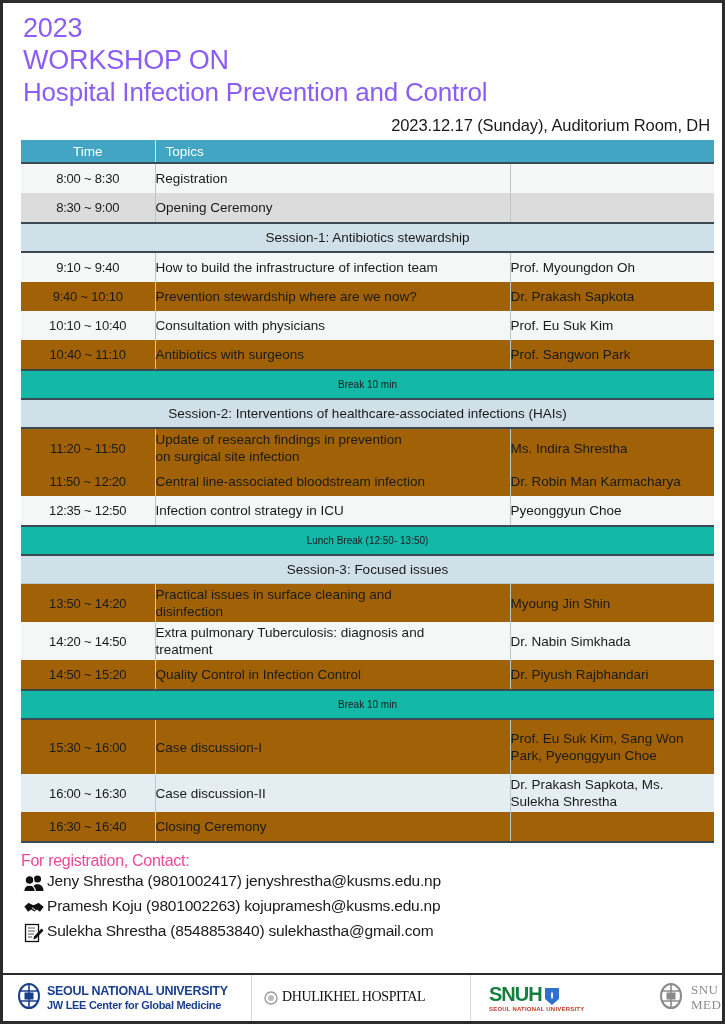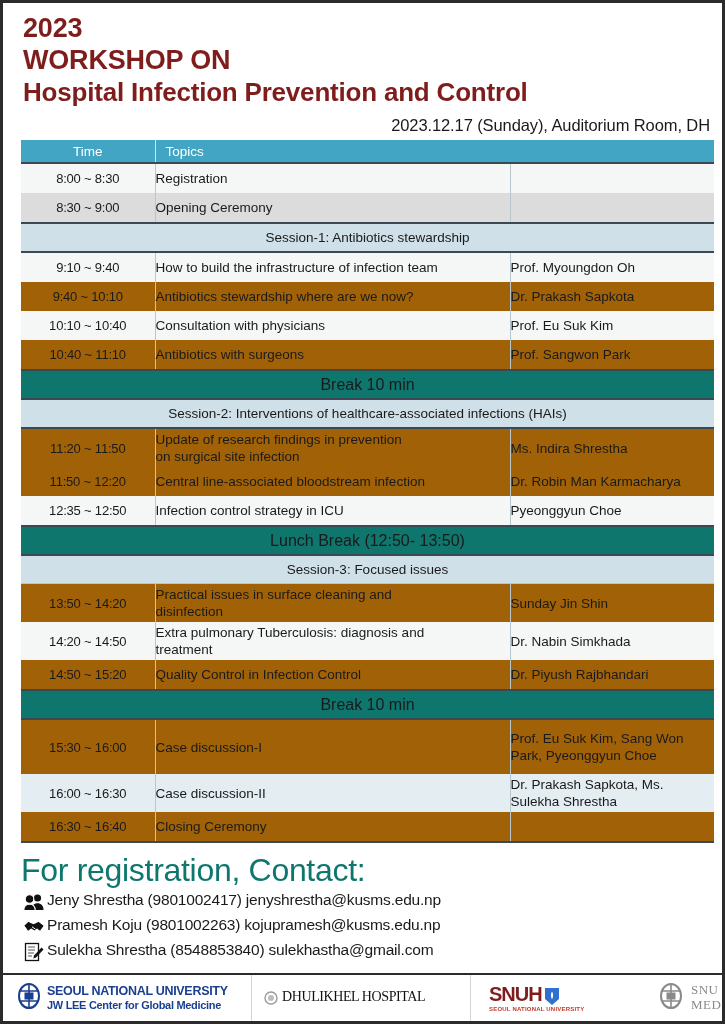--- a/index.html
+++ b/index.html
@@ -20,22 +20,22 @@
     border: 3px solid #2b2b2b;
     box-sizing: border-box;
     overflow: hidden;
   }
 
   
   .title-block {
     padding: 10px 0 0 20px;
   }
   .title-line {
-    color: #7f1d1d;
-    font-weight: bold;
+    color: #8b5cf6;
+    font-weight: normal;
     line-height: 1.18;
     letter-spacing: -0.2px;
     white-space: nowrap;
   }
   .title-1 { font-size: 27px; }
   .title-2 { font-size: 27px; }
   .title-3 { font-size: 26px; }
 
   .date-line {
     text-align: right;
@@ -102,40 +102,40 @@
   td.session {
     text-align: center;
     background: #cfe0e8;
     height: 27px;
     font-size: 13.5px;
     border-top: 2px solid #3b4a52;
     border-bottom: 2px solid #3b4a52;
   }
   td.breakrow {
     text-align: center;
-    background: #0f766e;
+    background: #14b8a6;
     height: 27px;
-    font-size: 16px;
+    font-size: 10px;
     border-top: 2px solid #3b4a52;
     border-bottom: 2px solid #3b4a52;
   }
   td.session-plain {
     text-align: center;
     background: #cfe0e8;
     height: 27px;
     font-size: 13.5px;
     border-bottom: 1px solid #b9c6cc;
   }
   tr.lastrow td { border-bottom: 2px solid #3b4a52; }
 
   
   .reg-title {
-    font-size: 32px;
+    font-size: 16px;
     padding: 9px 0 2px 18px;
-    color: #0f766e;
+    color: #ec4899;
     letter-spacing: -0.3px;
   }
   .contact-list {
     padding-left: 18px;
   }
   .contact-row {
     display: flex;
     align-items: flex-start;
     height: 25px;
     font-size: 15.5px;
@@ -172,21 +172,21 @@
   .logo-snu-lee { flex: 0 0 228px; padding-left: 14px; border-right: 1px solid #d5d5d5; }
   .logo-dhulikhel { flex: 0 0 200px; padding-left: 12px; border-right: 1px solid #d5d5d5; }
   .logo-snuh { flex: 0 0 150px; padding-left: 18px; }
   .logo-snumed { flex: 0 0 140px; padding-left: 14px; }
 
   .logo-txt { line-height: 1.15; }
   .snu-l1 { font-size: 12.5px; color: #1b3f8f; font-weight: bold; letter-spacing: -0.3px; }
   .snu-l2 { font-size: 11px; color: #1b3f8f; font-weight: bold; letter-spacing: -0.3px; }
   .dh-l1 { font-size: 14px; color: #111; letter-spacing: -0.4px; font-family: "Liberation Serif", serif; }
   .dh-l2 { font-size: 8.5px; color: #111; letter-spacing: -0.1px; font-family: "Liberation Serif", serif; }
-  .snuh-l1 { font-size: 20px; color: #7f1d1d; font-weight: bold; letter-spacing: -1px; }
+  .snuh-l1 { font-size: 20px; color: #15803d; font-weight: bold; letter-spacing: -1px; }
   .snuh-l2 { font-size: 6px; color: #c0392b; font-weight: bold; letter-spacing: 0.2px; }
   .snum-l1 { font-size: 13px; color: #8a8a8a; font-family: "Liberation Serif", serif; letter-spacing: 0.5px; }
   .snum-l2 { font-size: 13px; color: #8a8a8a; font-family: "Liberation Serif", serif; letter-spacing: 0.5px; }
 </style>
 </head>
 <body>
 
 <div id="poster">
 
   <div class="title-block">
@@ -224,21 +224,21 @@
           <tr>
             <td colspan="3" class="session">Session-1: Antibiotics stewardship</td>
           </tr>
           <tr class="row ">
             <td class="time bg-white" style="height: 29px;">9:10 ~ 9:40</td>
             <td class="topic bg-white">How to build the infrastructure of infection team</td>
             <td class="speaker bg-white">Prof. Myoungdon Oh</td>
           </tr>
           <tr class="row ">
             <td class="time bg-blue" style="height: 29px;">9:40 ~ 10:10</td>
-            <td class="topic bg-blue">Antibiotics stewardship where are we now?</td>
+            <td class="topic bg-blue">Prevention stewardship where are we now?</td>
             <td class="speaker bg-blue">Dr. Prakash Sapkota</td>
           </tr>
           <tr class="row ">
             <td class="time bg-white" style="height: 21px;">10:10 ~ 10:40</td>
             <td class="topic bg-white">Consultation with physicians</td>
             <td class="speaker bg-white">Prof. Eu Suk Kim</td>
           </tr>
           <tr class="row ">
             <td class="time bg-blue" style="height: 29px;">10:40 ~ 11:10</td>
             <td class="topic bg-blue">Antibiotics with surgeons</td>
@@ -267,21 +267,21 @@
           </tr>
           <tr>
             <td colspan="3" class="breakrow">Lunch Break (12:50- 13:50)</td>
           </tr>
           <tr>
             <td colspan="3" class="session-plain">Session-3: Focused issues</td>
           </tr>
           <tr class="row ">
             <td class="time bg-blue" style="height: 38px;">13:50 ~ 14:20</td>
             <td class="topic bg-blue">Practical issues in surface cleaning and<br>disinfection</td>
-            <td class="speaker bg-blue">Sunday Jin Shin</td>
+            <td class="speaker bg-blue">Myoung Jin Shin</td>
           </tr>
           <tr class="row ">
             <td class="time bg-white" style="height: 38px;">14:20 ~ 14:50</td>
             <td class="topic bg-white">Extra pulmonary Tuberculosis: diagnosis and<br>treatment</td>
             <td class="speaker bg-white">Dr. Nabin Simkhada</td>
           </tr>
           <tr class="row ">
             <td class="time bg-blue" style="height: 29px;">14:50 ~ 15:20</td>
             <td class="topic bg-blue">Quality Control in Infection Control</td>
             <td class="speaker bg-blue">Dr. Piyush Rajbhandari</td>

